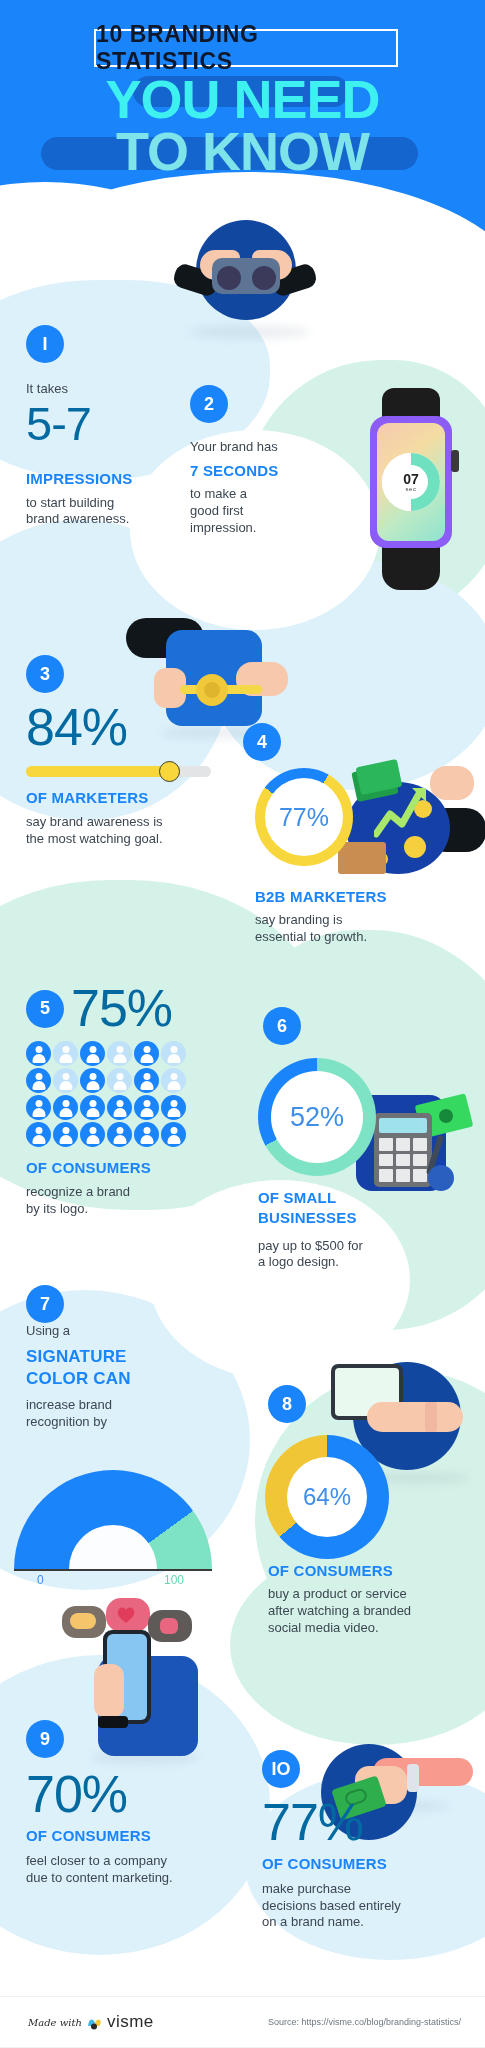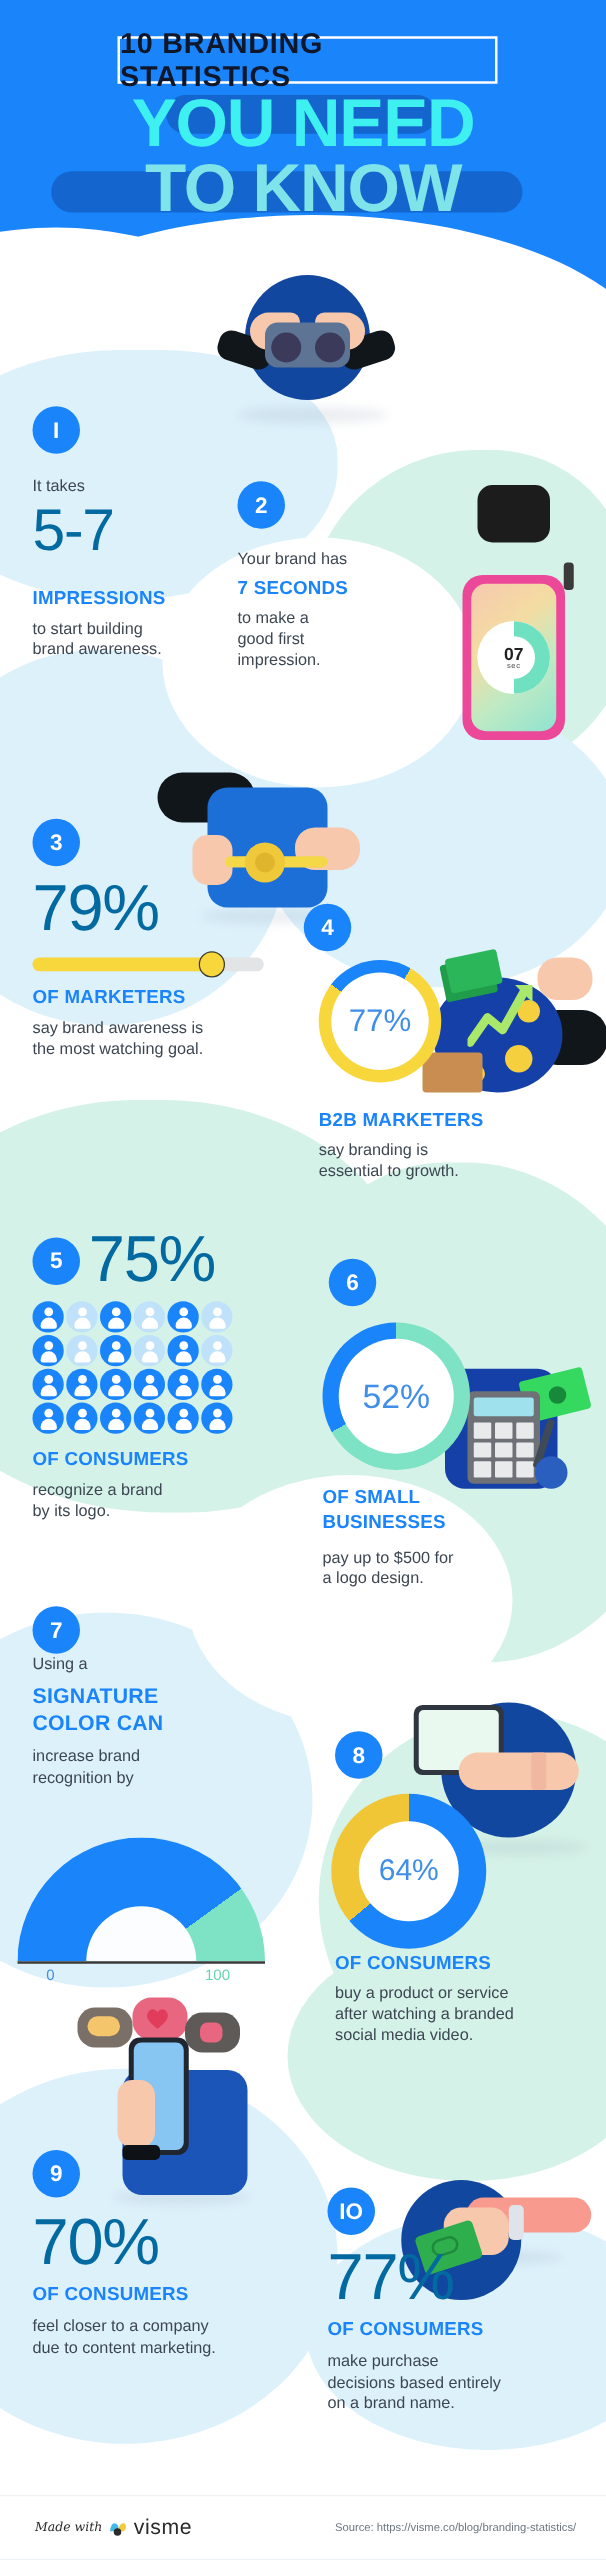--- a/index.html
+++ b/index.html
@@ -204,24 +204,23 @@
     border-radius: 50%;
     filter: blur(4px);
     z-index: 1;
   }
   .hand { background: #f7c8ab; border-radius: 10px; }
   .sleeve { background: #11161b; border-radius: 10px; }
 
   
   .watch-band { background: #1c1c1c; border-radius: 12px; }
   .watch-body {
-    background: #ec4899;
+    background: #8b5cf6;
     border-radius: 16px;
     padding: 7px;
-    margin-top: 44px;
   }
   .watch-screen {
     width: 100%; height: 100%;
     border-radius: 12px;
     background: linear-gradient(140deg,#f6c9b0 0%,#f4dca2 35%,#bfeac4 65%,#8fe3d0 100%);
     display: flex; align-items: center; justify-content: center;
   }
   .watch-dial {
     width: 58px; height: 58px; border-radius: 50%;
     background: #ffffff;
@@ -357,21 +356,21 @@
     <div class="hand" style="position:absolute; left:36px; top:56px; width:32px; height:40px; border-radius:12px;"></div>
     <div class="hand" style="position:absolute; left:118px; top:50px; width:52px; height:34px; border-radius:16px;"></div>
     <div style="position:absolute; left:62px; top:73px; width:82px; height:9px; background:#f4d847; border-radius:5px;"></div>
     <div style="position:absolute; left:78px; top:62px; width:32px; height:32px; border-radius:50%; background:#f0c93a;"></div>
     <div style="position:absolute; left:86px; top:70px; width:16px; height:16px; border-radius:50%; background:#e0b52e;"></div>
   </div>
   <div class="shadow-blob" style="left:160px; top:727px; width:110px; height:12px;"></div>
 
   <div class="stat" style="left:26px; top:655px; width:200px;">
     <div class="badge">3</div>
-    <div class="big" style="margin-top:10px; font-size:52px;">79%</div>
+    <div class="big" style="margin-top:10px; font-size:52px;">84%</div>
     <div class="slider-track" style="margin-top:14px;">
       <div class="slider-fill" style="width:141px;"></div>
       <div class="slider-knob" style="left:133px;"></div>
     </div>
     <div class="sub" style="margin-top:12px;">OF MARKETERS</div>
     <div class="body" style="margin-top:7px; white-space:pre-line;">say brand awareness is
 the most watching goal.</div>
   </div>
 
   <div class="illus" style="left:326px; top:760px; width:160px; height:130px;">

